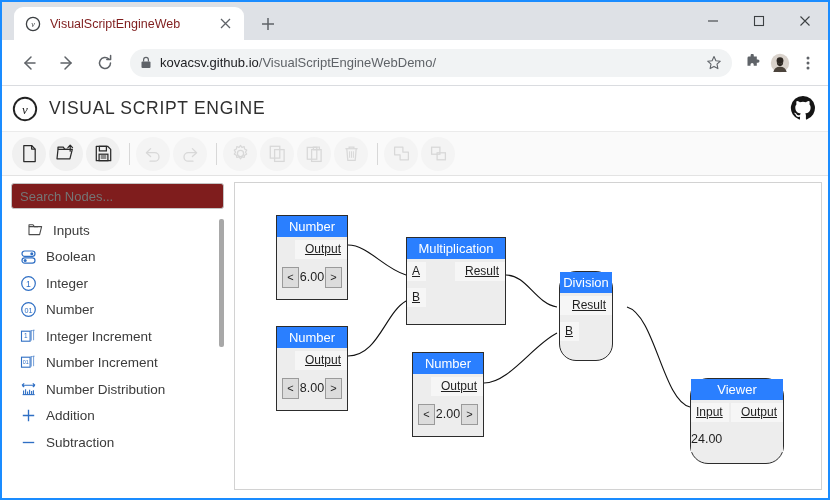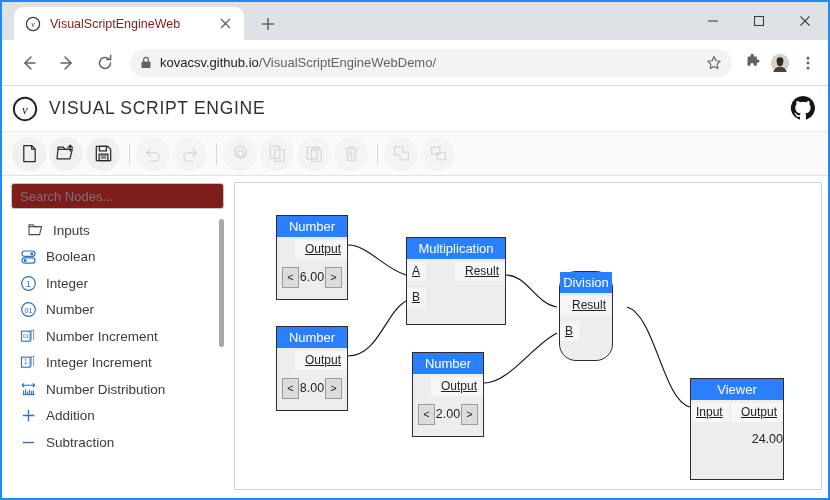--- a/index.html
+++ b/index.html
@@ -291,21 +291,21 @@
     line-height: 19px;
     text-align: center;
     color: #1f1f1f;
   }
   .spin.l { left: 5px; }
   .spin.r { right: 5px; }
   .val-num { font-size: 12.5px; color: #1f1f1f; }
   .viewer-val {
     height: 26px;
     line-height: 26px;
-    text-align: right;
+    text-align: left;
     font-size: 12.5px;
     background: #ededed;
   }
 </style>
 </head>
 <body>
 
 <div id="app">
 
   <div class="chrome-top">
@@ -539,38 +539,38 @@
             <text x="8.5" y="11.5" font-size="7.2" font-family="Liberation Sans, sans-serif" text-anchor="middle" fill="#2f6fc4">01</text>
           </svg>
         </span>
         <span class="node-label">Number</span>
       </div>
 
       <div class="node-row child">
         <span class="node-ico">
           <svg width="17" height="17" viewBox="0 0 17 17">
             <rect x="1.5" y="3.2" width="8.6" height="10" fill="none" stroke="#2f6fc4" stroke-width="1.1"></rect>
+            <text x="5.8" y="10.4" font-size="6.4" font-family="Liberation Sans, sans-serif" text-anchor="middle" fill="#2f6fc4">1</text>
+            <path d="M11.3 2.6 V12.6 M13.6 2.2 V12.2" stroke="#2f6fc4" stroke-width="1" opacity="0.65"></path>
+            <path d="M10.6 2.6 H12.8 M12.9 2.2 H14.6" stroke="#2f6fc4" stroke-width="1" opacity="0.65"></path>
+          </svg>
+        </span>
+        <span class="node-label">Integer Increment</span>
+      </div>
+
+      <div class="node-row child">
+        <span class="node-ico">
+          <svg width="17" height="17" viewBox="0 0 17 17">
+            <rect x="1.5" y="3.2" width="8.6" height="10" fill="none" stroke="#2f6fc4" stroke-width="1.1"></rect>
             <text x="5.8" y="10.1" font-size="5.4" font-family="Liberation Sans, sans-serif" text-anchor="middle" fill="#2f6fc4">01</text>
             <path d="M11.3 2.6 V12.6 M13.6 2.2 V12.2" stroke="#2f6fc4" stroke-width="1" opacity="0.65"></path>
             <path d="M10.6 2.6 H12.8 M12.9 2.2 H14.6" stroke="#2f6fc4" stroke-width="1" opacity="0.65"></path>
           </svg>
         </span>
         <span class="node-label">Number Increment</span>
-      </div>
-
-      <div class="node-row child">
-        <span class="node-ico">
-          <svg width="17" height="17" viewBox="0 0 17 17">
-            <rect x="1.5" y="3.2" width="8.6" height="10" fill="none" stroke="#2f6fc4" stroke-width="1.1"></rect>
-            <text x="5.8" y="10.4" font-size="6.4" font-family="Liberation Sans, sans-serif" text-anchor="middle" fill="#2f6fc4">1</text>
-            <path d="M11.3 2.6 V12.6 M13.6 2.2 V12.2" stroke="#2f6fc4" stroke-width="1" opacity="0.65"></path>
-            <path d="M10.6 2.6 H12.8 M12.9 2.2 H14.6" stroke="#2f6fc4" stroke-width="1" opacity="0.65"></path>
-          </svg>
-        </span>
-        <span class="node-label">Integer Increment</span>
       </div>
 
       <div class="node-row child">
         <span class="node-ico">
           <svg width="17" height="17" viewBox="0 0 17 17">
             <path d="M2 4.2 H15 M2 4.2 L4.2 2.4 M2 4.2 L4.2 6 M15 4.2 L12.8 2.4 M15 4.2 L12.8 6" fill="none" stroke="#2f6fc4" stroke-width="1.1" stroke-linejoin="round"></path>
             <path d="M2.6 13.6 H14.6" stroke="#2f6fc4" stroke-width="1.1"></path>
             <path d="M3.6 13.4 V9.6 M5.6 13.4 V8.2 M7.6 13.4 V10.4 M9.6 13.4 V8.8 M11.6 13.4 V10 M13.4 13.4 V9.2" stroke="#2f6fc4" stroke-width="1.1"></path>
           </svg>
         </span>
@@ -666,21 +666,21 @@
       <div class="node-head">Division</div>
       <div class="slot-row">
         <span class="slot in">A</span>
         <span class="slot out">Result</span>
       </div>
       <div class="slot-row">
         <span class="slot in">B</span>
       </div>
     </div>
 
-    <div class="node" style="left:455px; top:195px; width:94px; height:102px;">
+    <div class="node" style="left:455px; top:195px; width:94px; height:86px;border-radius:18px;">
       <div class="node-head">Viewer</div>
       <div class="slot-row">
         <span class="slot in">Input</span>
         <span class="slot out">Output</span>
       </div>
       <div class="viewer-val">24.00</div>
     </div>
 
   </div>
 </div>

